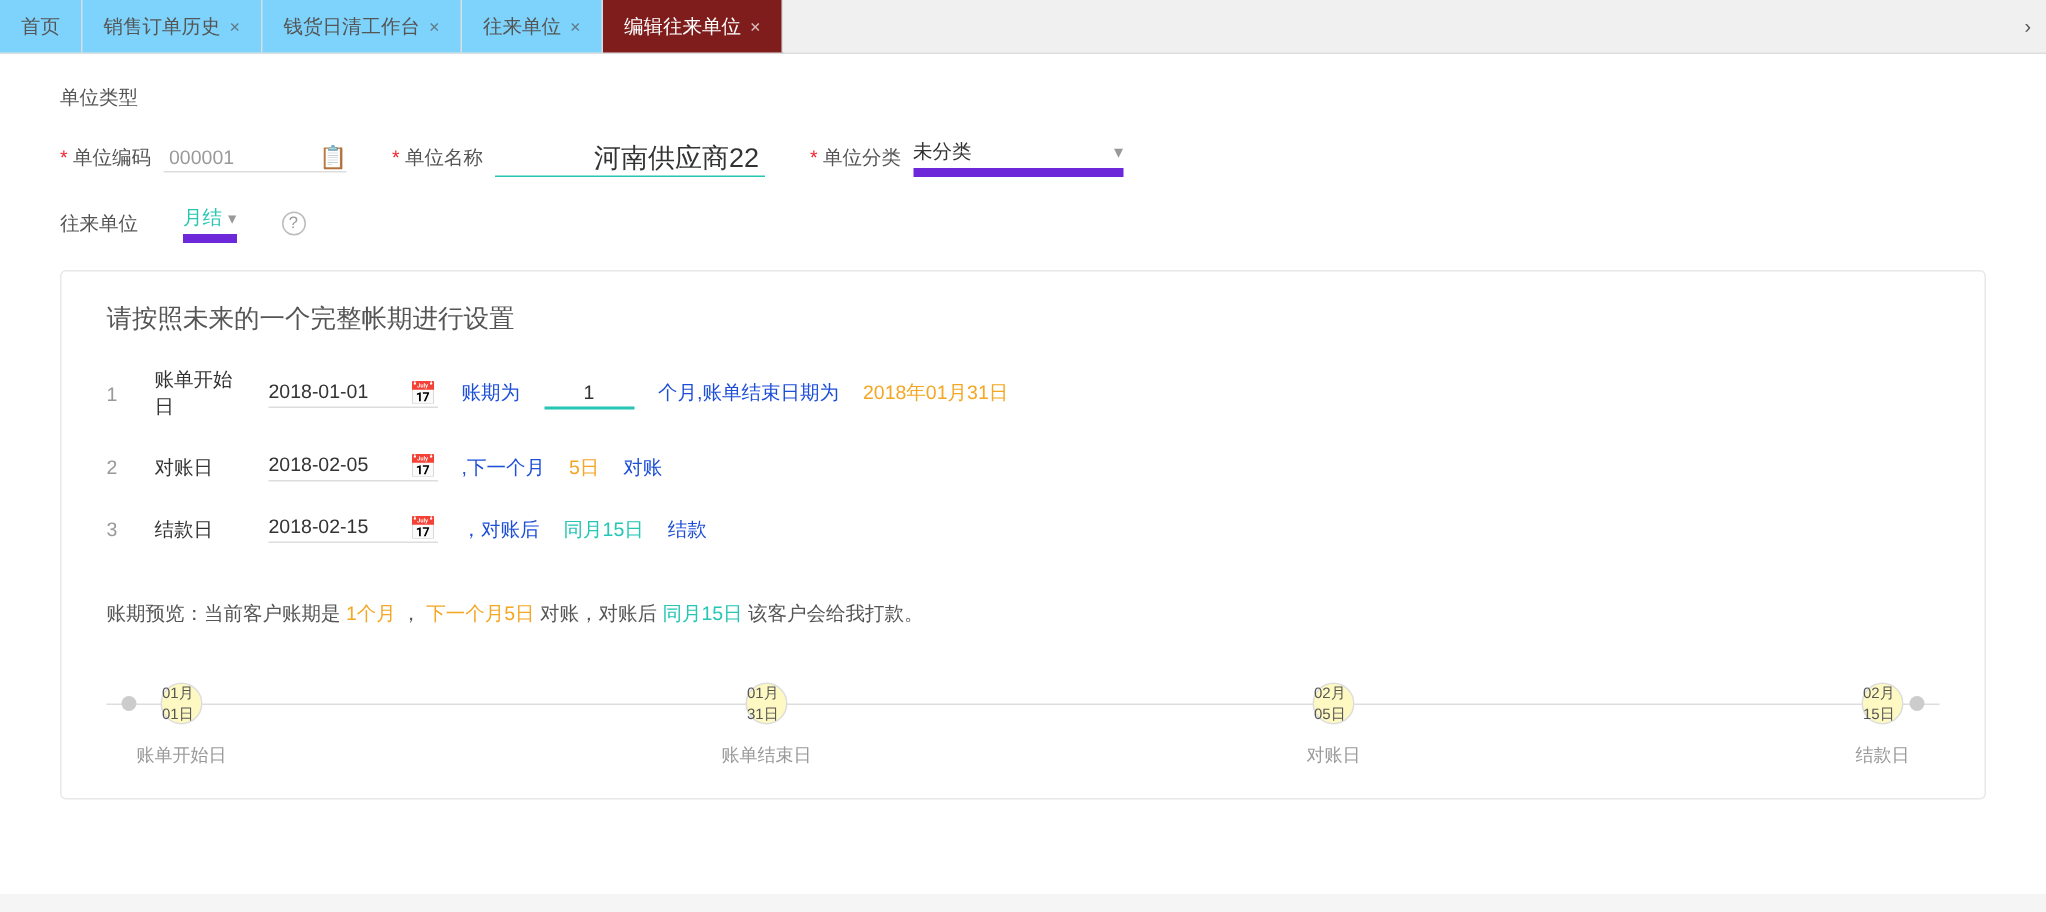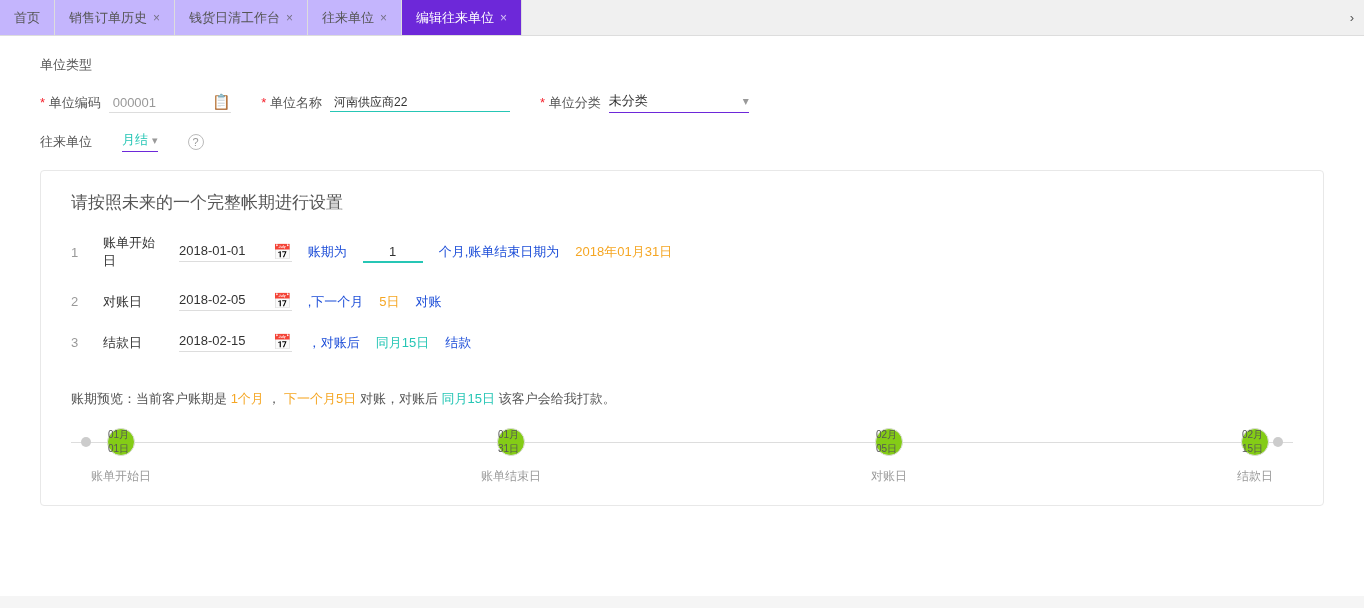--- a/index.html
+++ b/index.html
@@ -16,24 +16,24 @@
     .tab {
       display: flex;
       align-items: center;
       padding: 0 14px;
       cursor: pointer;
       font-size: 13px;
       color: #555;
       border-right: 1px solid #ddd;
       white-space: nowrap;
       gap: 6px;
-      background: #c4b5fd;
+      background: #7dd3fc;
     }
     .tab.active {
-      background: #6d28d9;
+      background: #7f1d1d;
       color: #fff;
     }
     .tab .close-btn {
       font-size: 12px;
       color: inherit;
       opacity: 0.7;
       cursor: pointer;
     }
     .tab.active .close-btn { color: #fff; }
     .tab-expand {
@@ -126,21 +126,21 @@
       cursor: pointer;
     }
     .field-group {
       display: flex;
       align-items: center;
       gap: 8px;
     }
     .select-wrapper {
       display: flex;
       align-items: center;
-      border-bottom: 1px solid #6d28d9;
+      border-bottom: 6px solid #6d28d9;
       gap: 4px;
       padding-bottom: 2px;
     }
     .select-value {
       color: #26c6b5;
       font-size: 13px;
     }
     .chevron-icon { color: #999; font-size: 11px; }
     .help-icon {
       width: 16px;
@@ -215,21 +215,21 @@
 
     
     .preview-section {
       margin-top: 16px;
       padding: 16px 0 0 0;
       border-top: none;
     }
     .preview-text {
       font-size: 13px;
       color: #555;
-      margin-bottom: 20px;
+      margin-bottom: 37px;
     }
     .timeline-line {
       position: absolute;
       top: 14px;
       left: 0;
       right: 0;
       height: 1px;
       background: #ddd;
       z-index: 0;
     }
@@ -244,21 +244,21 @@
       display: flex;
       flex-direction: column;
       align-items: center;
       gap: 8px;
     }
     .node-dot {
       width: 28px;
       height: 28px;
       border-radius: 50%;
       border: 1px solid #ddd;
-      background: #84cc16;
+      background: #fef9c3;
       display: flex;
       align-items: center;
       justify-content: flex-start;
       font-size: 11px;
       color: #555;
     }
     .node-label {
       font-size: 12px;
       color: #999;
       margin-top: 4px;
@@ -267,24 +267,25 @@
     
     .dropdown-icon {
       color: #999;
       font-size: 12px;
     }
 
     .name-input {
       border: none;
       border-bottom: 1px solid #26c6b5;
       outline: none;
-      font-size: 12px;
+      font-size: 18px;
       color: #333;
       width: 180px;
       padding: 2px 4px;
+      text-align: right;
     }
   </style>
 </head>
 <body>
 
 <div class="tab-bar">
   <div class="tab">
     <span>首页</span>
   </div>
   <div class="tab">

